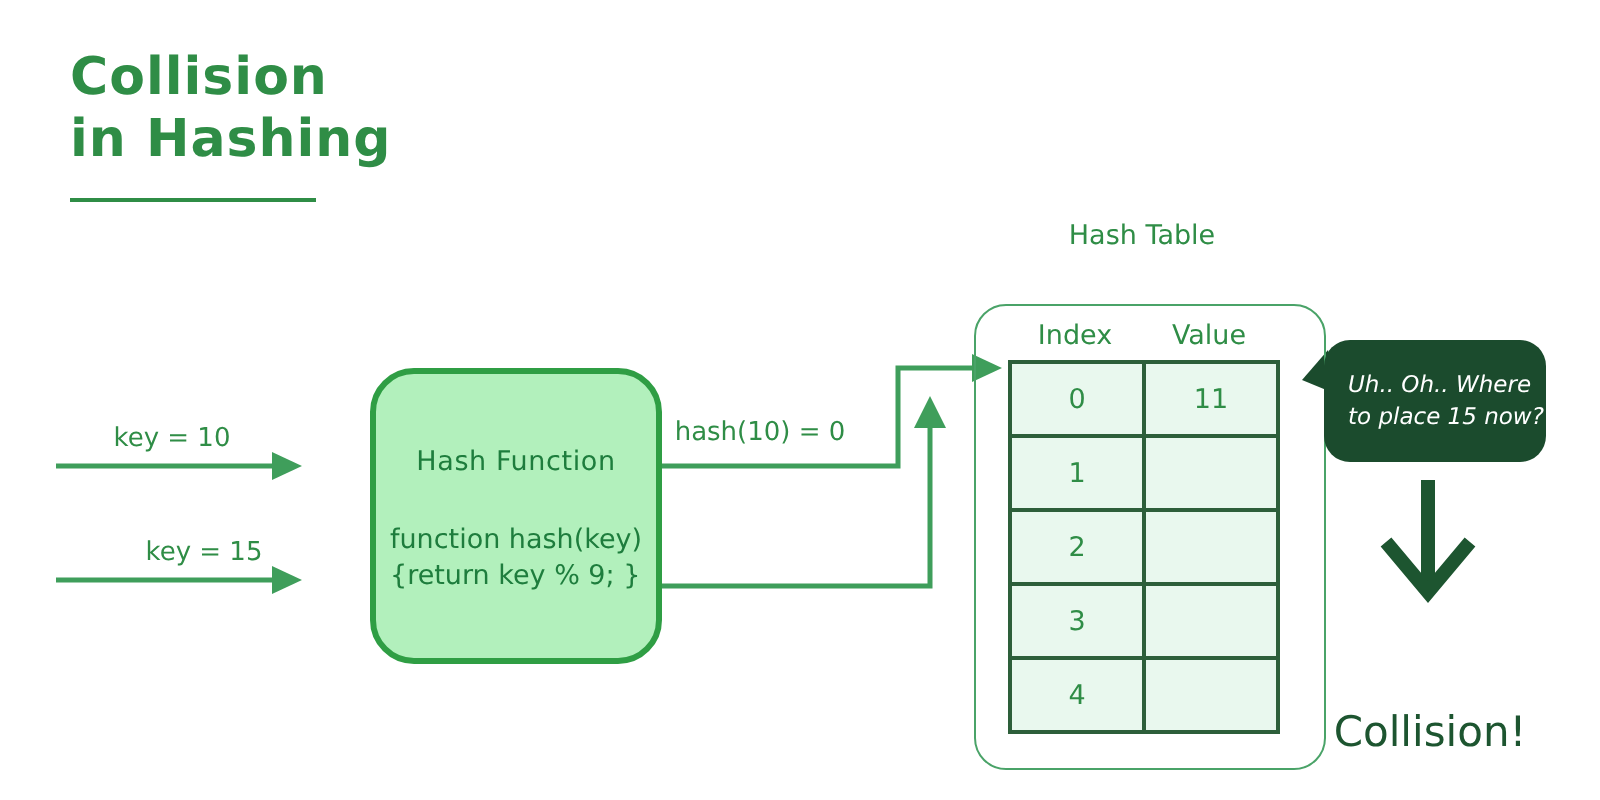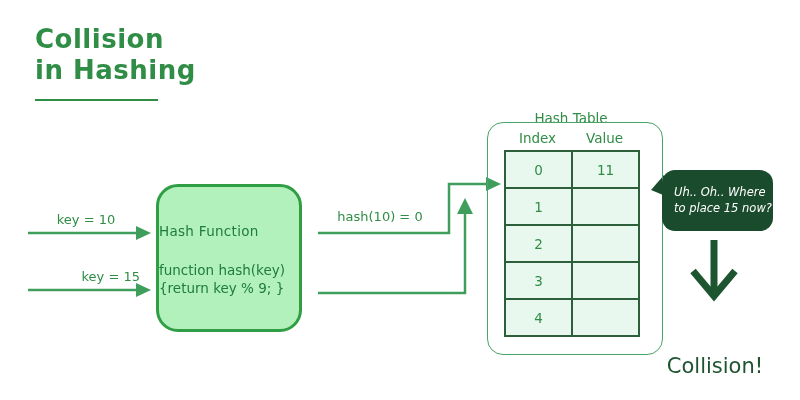--- a/index.html
+++ b/index.html
@@ -31,37 +31,37 @@
 
   
   .lbl {
     font-size: 13px;
     font-weight: 500;
     color: #2f8d46;
     text-align: center;
     white-space: nowrap;
   }
   .lbl-key1  { left: 30px;  top: 212px; width: 112px; }
-  .lbl-key2  { left: 28px;  top: 269px; width: 112px; text-align: right; }
+  .lbl-key2  { left: 46px;  top: 269px; width: 112px; }
   .lbl-hash1 { left: 328px; top: 209px; width: 104px; }
   .lbl-hash2 { left: 328px; top: 266px; width: 104px; }
 
   
   svg.connectors { left: 0; top: 0; pointer-events: none; }
 
   
   .hash-box {
-    left: 156px; top: 184px;
+    left: 185px; top: 184px;
     width: 146px; height: 148px;
     background: #b2f0bc;
     border: 3px solid #2f9e44;
     border-radius: 22px;
     display: flex;
     flex-direction: column;
-    align-items: flex-start;
+    align-items: center;
     color: #1e7d3d;
   }
   .hash-box-name {
     margin-top: 36px;
     font-size: 13.5px;
     font-weight: 500;
     letter-spacing: 0.3px;
   }
   .hash-box-code {
     margin-top: 22px;
@@ -74,21 +74,21 @@
   
   .table-title {
     left: 487px; top: 110px;
     width: 168px;
     font-size: 13.5px;
     font-weight: 500;
     color: #2f8d46;
     text-align: center;
   }
   .table-container {
-    left: 487px; top: 122px;
+    left: 487px; top: 152px;
     width: 176px; height: 233px;
     border: 1.5px solid #4aa368;
     border-radius: 16px;
     text-decoration: underline;
   }
   .table-header {
     position: absolute;
     left: 16px; top: 7px;
     width: 134px;
     display: flex;

